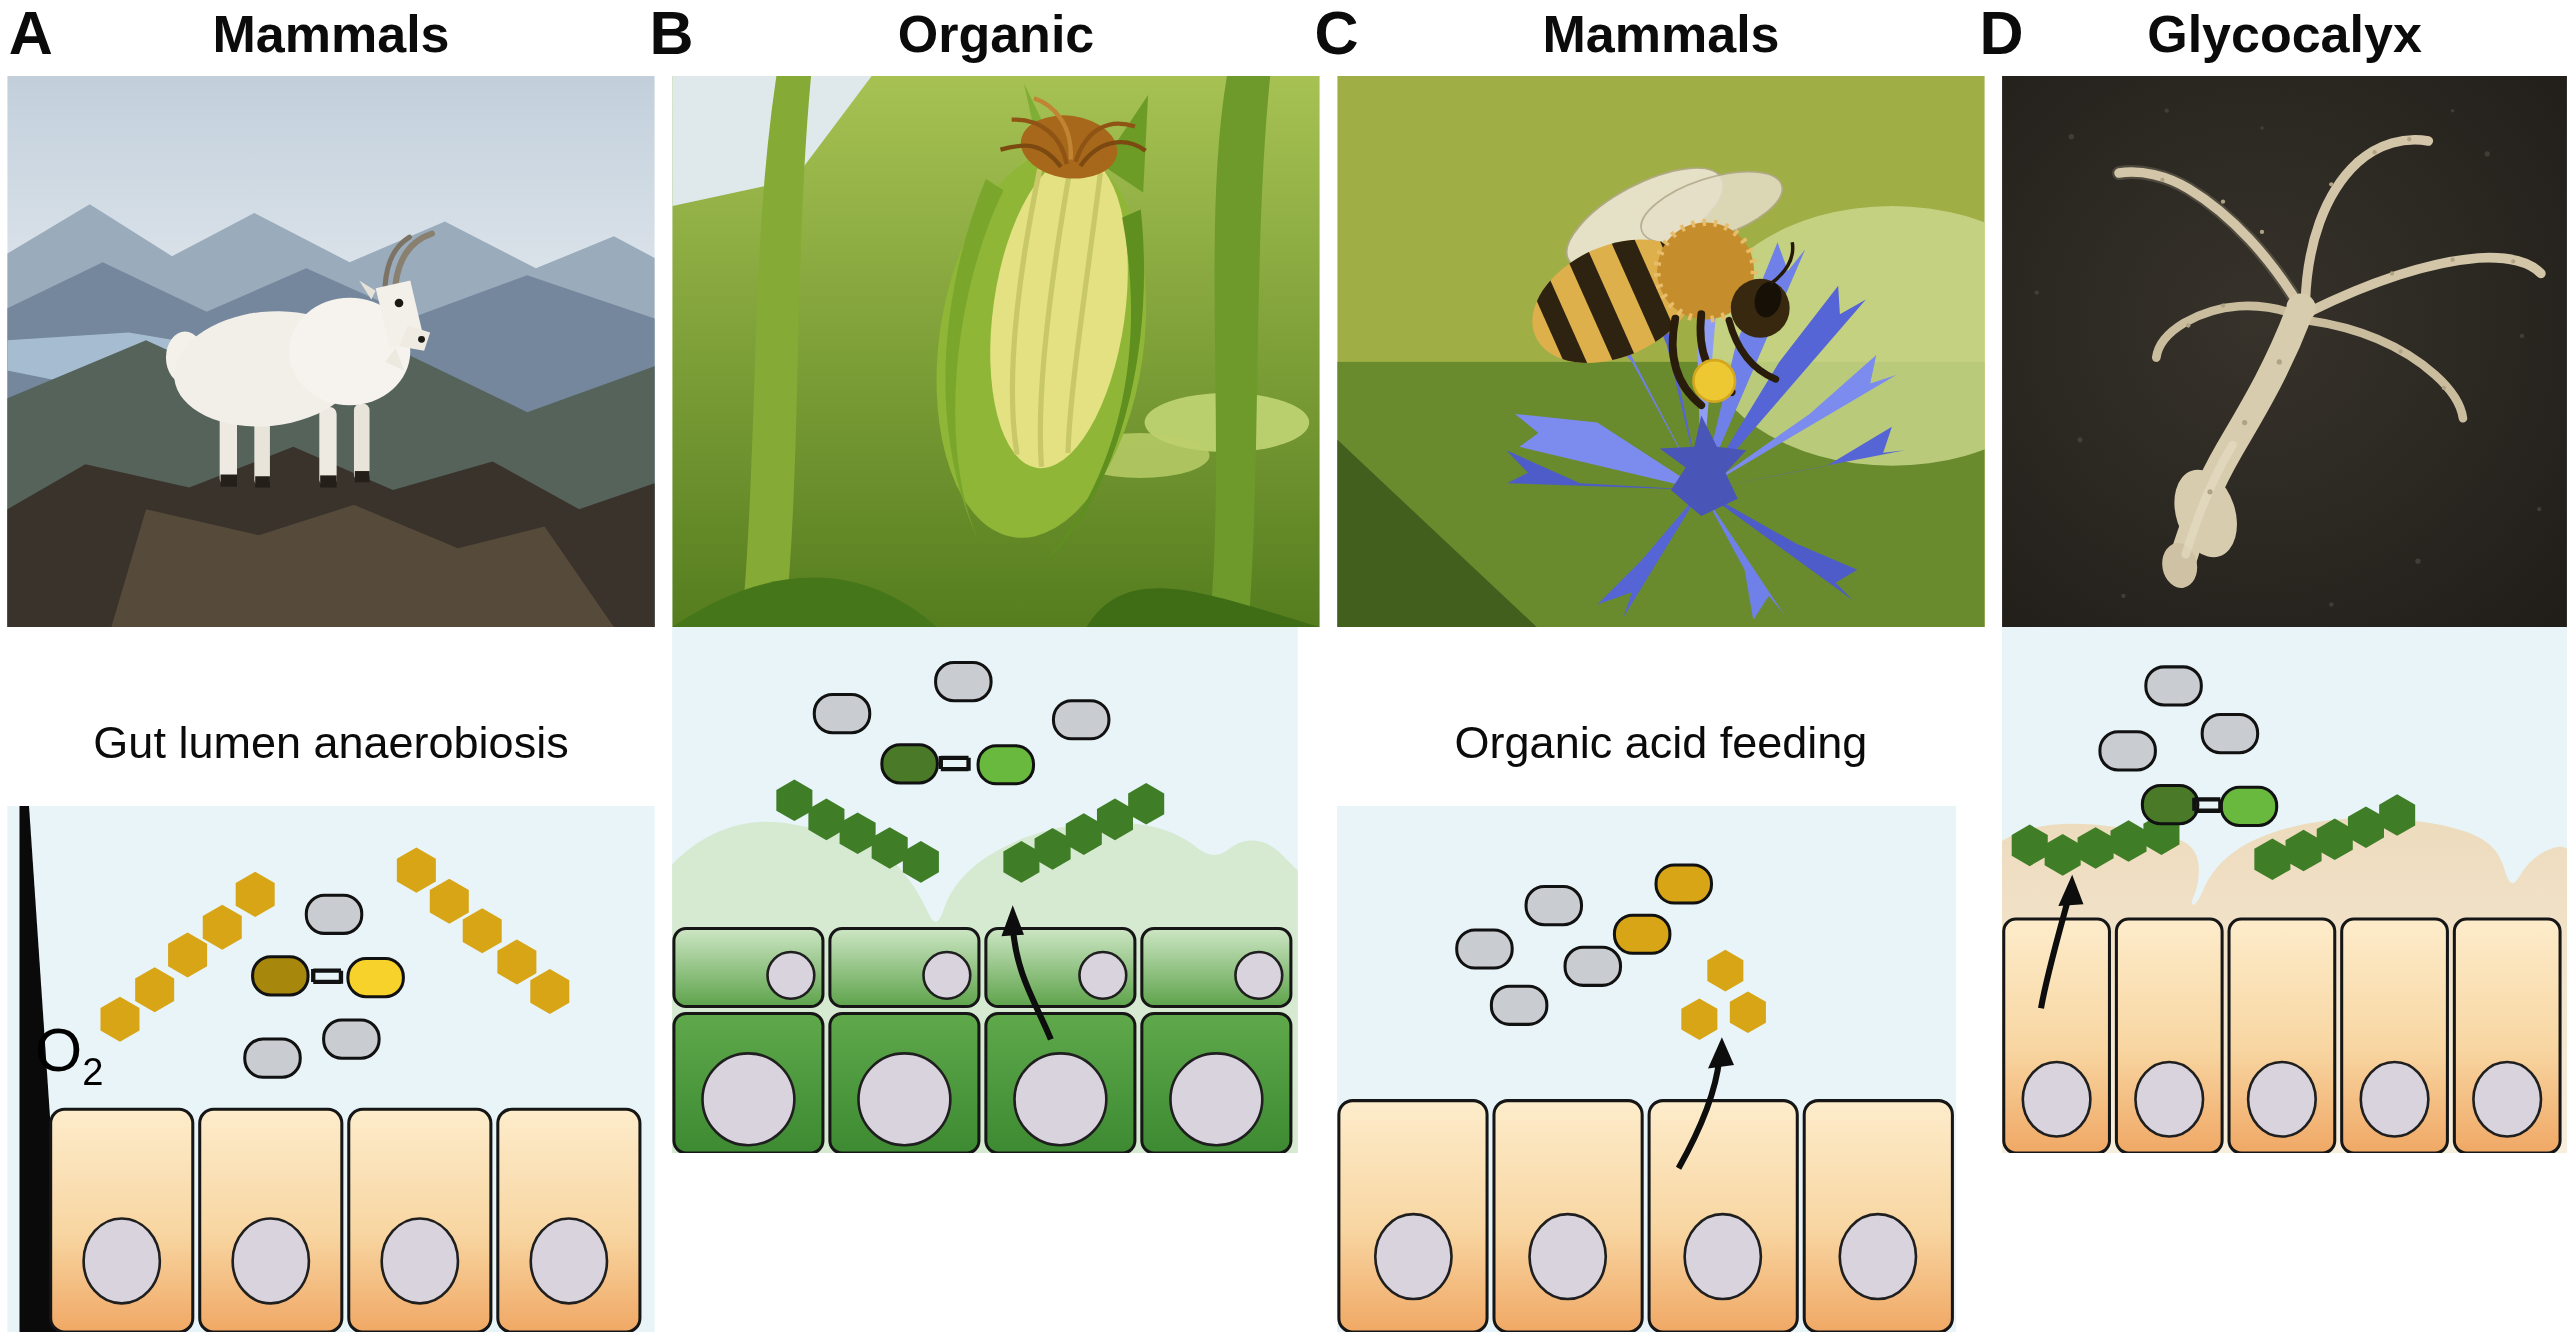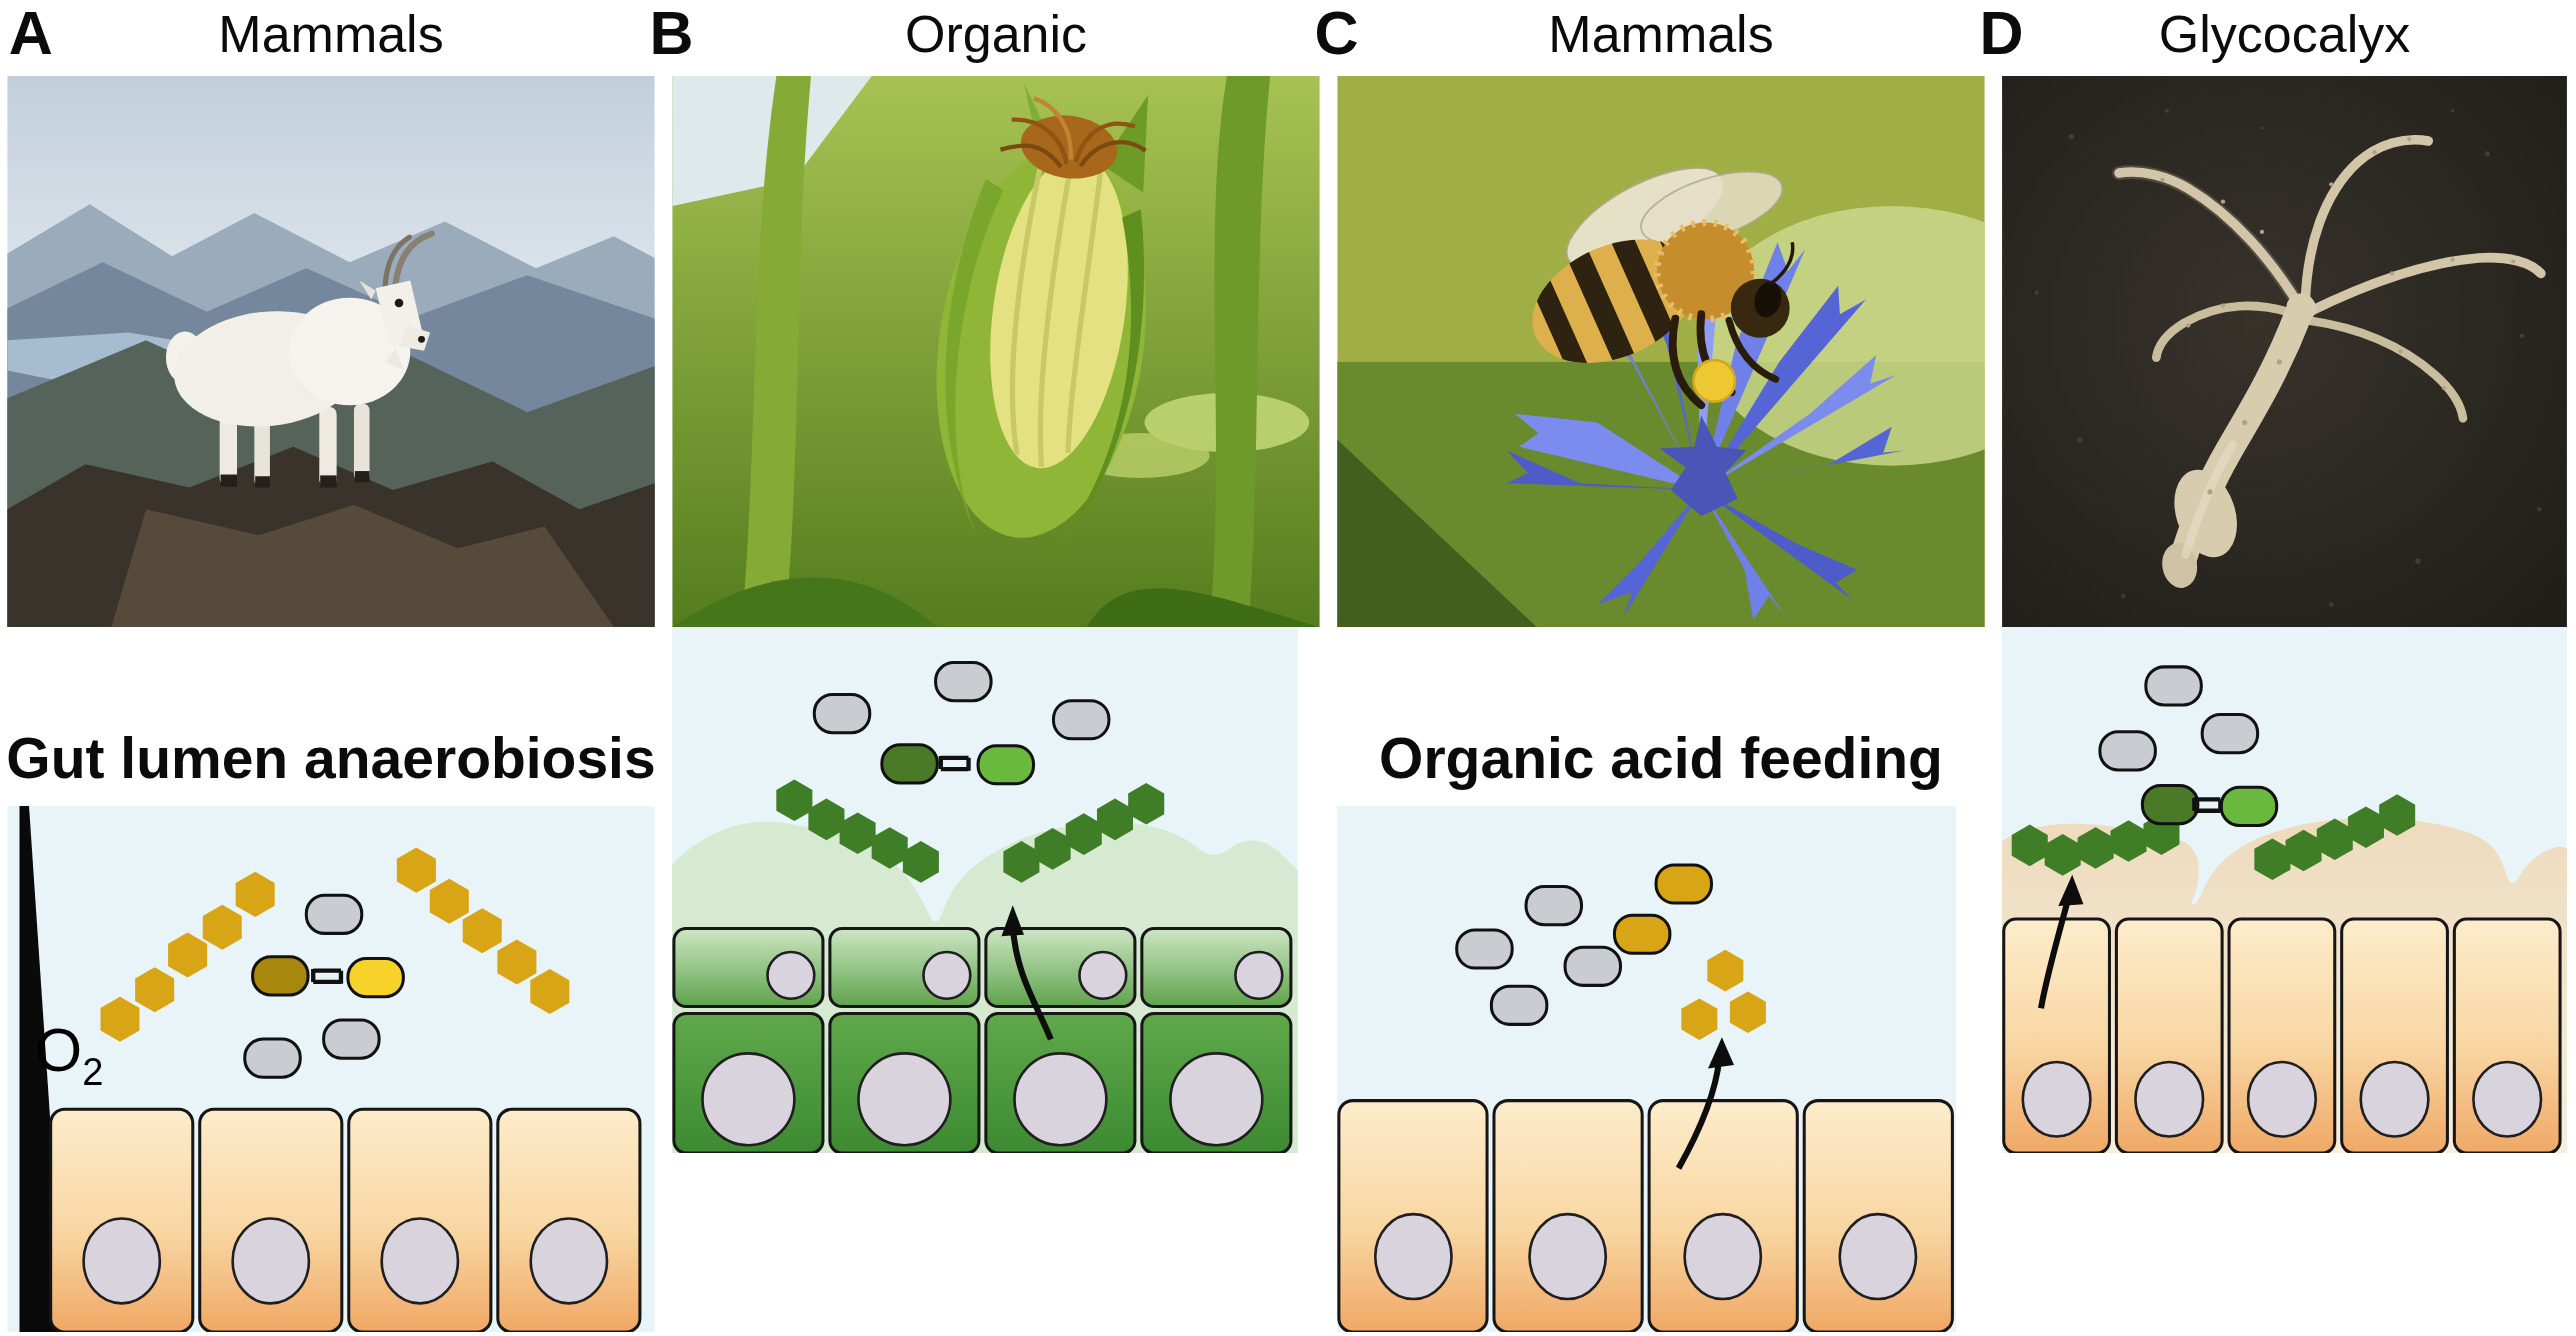--- a/index.html
+++ b/index.html
@@ -3,25 +3,25 @@
 <meta charset="utf-8">
 <style>
   html,body{margin:0;padding:0;}
   body{
     width:2576px;height:1336px;background:#ffffff;position:relative;
     font-family:"Liberation Sans",sans-serif;color:#0b0b0b;overflow:hidden;
   }
   .panel{position:absolute;top:0;}
   .panel-header{position:relative;height:66px;}
   .panel-letter{position:absolute;top:0;font-size:61px;font-weight:800;line-height:66px;}
-  .panel-title{margin:0;text-align:center;font-size:52px;font-weight:400;line-height:69px;}
+  .panel-title{margin:0;text-align:center;font-size:52px;font-weight:700;line-height:69px;}
   .photo{margin-top:10.4px;height:551px;overflow:hidden;}
   .photo svg{display:block;}
   .caption-wrap{height:179px;box-sizing:border-box;padding-top:90px;display:flex;justify-content:center;align-items:flex-start;}
-  .panel-caption{margin:8px;font-size:57px;font-weight:700;white-space:nowrap;}
+  .panel-caption{margin:0;font-size:45px;font-weight:400;white-space:nowrap;}
   .diagram svg{display:block;}
   .bact{stroke:#111111;stroke-width:3.5px;}
   .cell{stroke:#161616;stroke-width:3.5px;}
   .nuc{fill:#d9d3de;stroke:#1f1f1f;stroke-width:3px;}
   .eq path{stroke:#111111;stroke-width:5px;fill:none;}
   .arrow{stroke:#0d0d0d;stroke-width:7px;fill:none;}
   .ahead{fill:#0d0d0d;}
   .o2text{fill:#000000;font-family:"Liberation Sans",sans-serif;}
 </style>
 </head>

